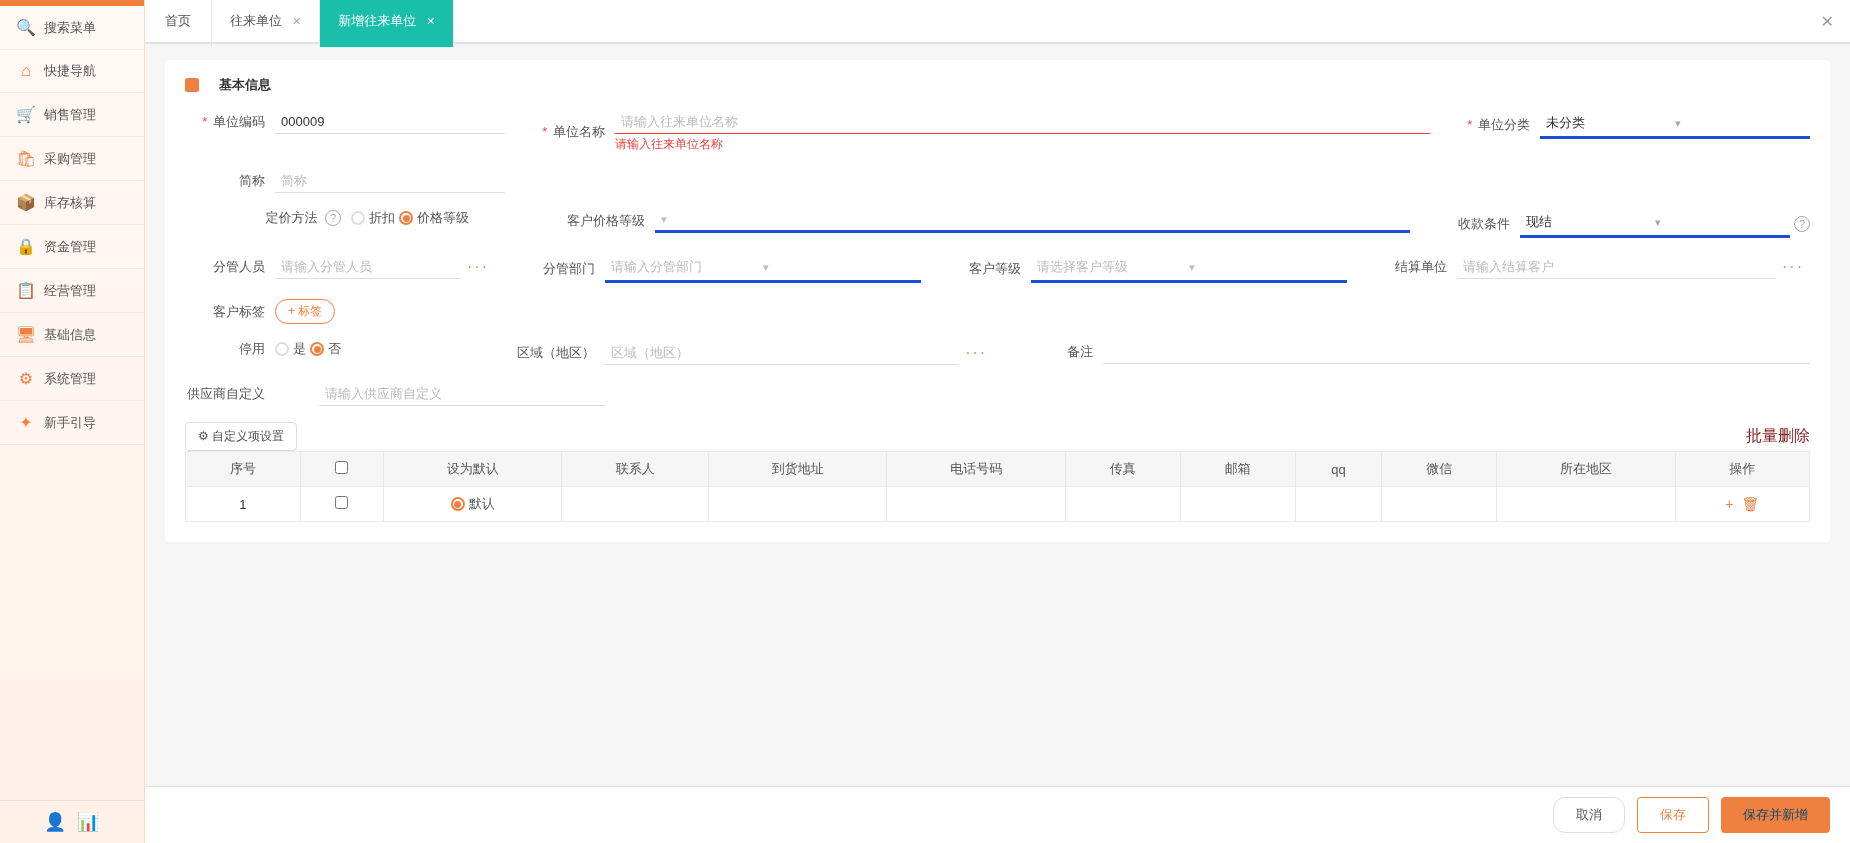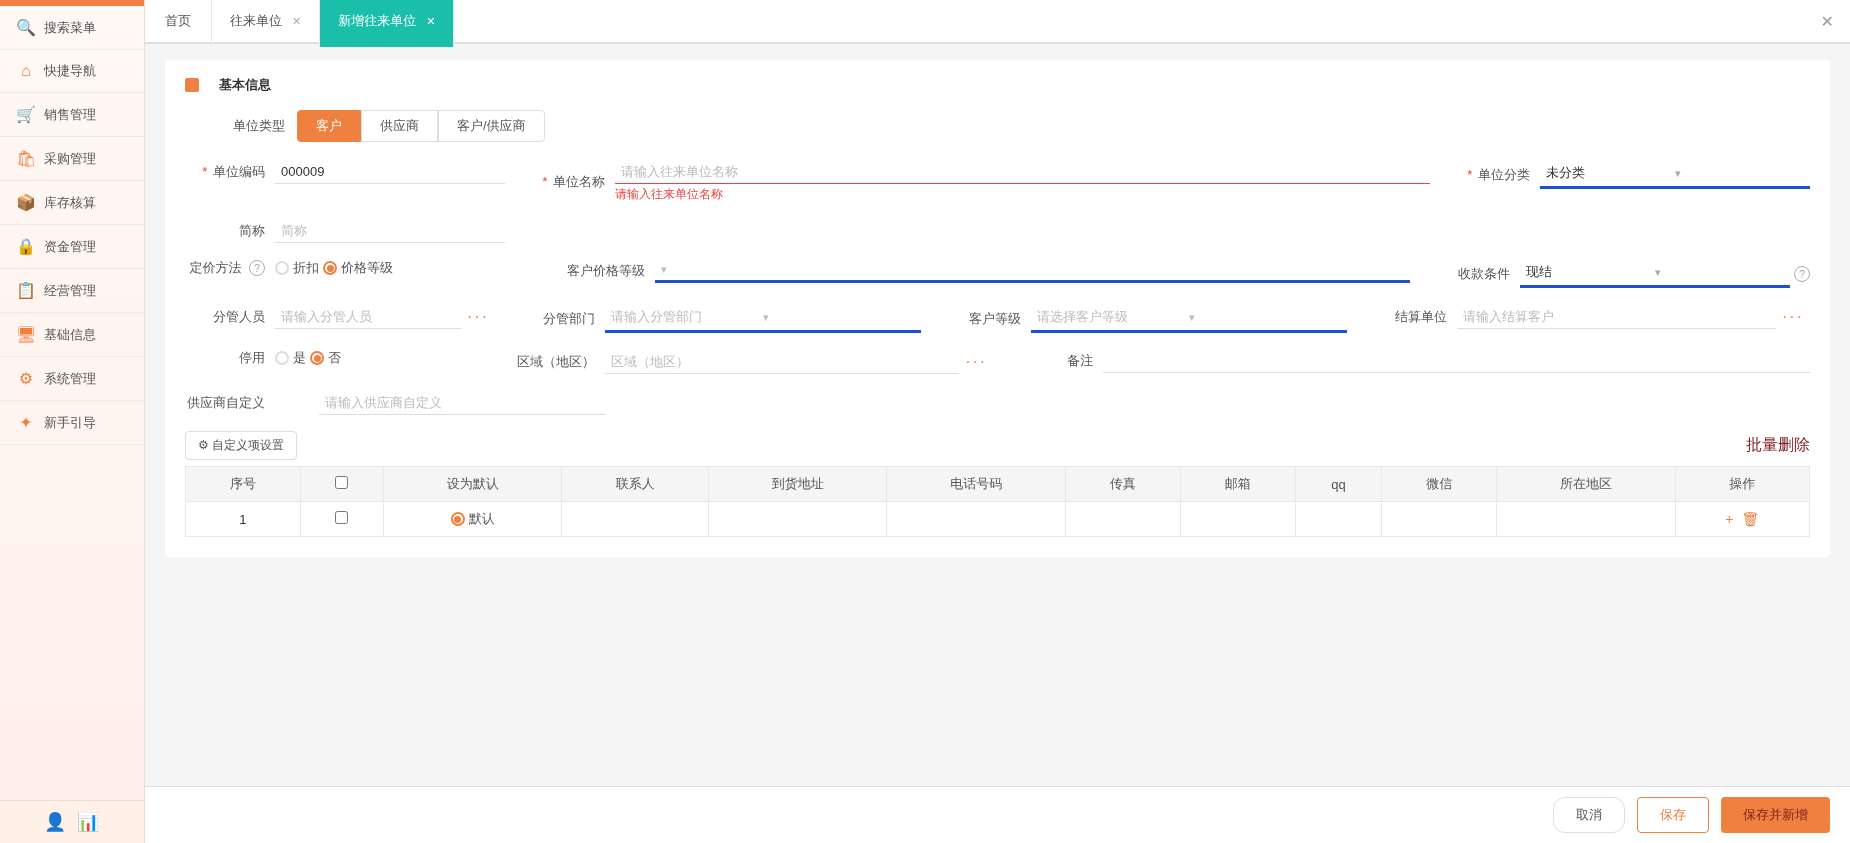--- a/index.html
+++ b/index.html
@@ -250,21 +250,21 @@
       font-size: 11px;
       cursor: pointer;
       margin-left: 4px;
     }
 
     
     .table-toolbar {
       display: flex;
       align-items: center;
       justify-content: space-between;
-      margin: 12px 0 6px 0;
+      margin: 12px 0 0 0;
     }
     .custom-settings-btn {
       display: flex;
       align-items: center;
       gap: 6px;
       border: 1px solid #ddd;
       padding: 5px 12px;
       border-radius: 4px;
       cursor: pointer;
       color: #555;
@@ -324,21 +324,21 @@
       border: 1px solid #f08040;
       background: #fff;
       color: #f08040;
       cursor: pointer;
       border-radius: 4px;
       font-size: 13px;
     }
     .btn-save-new {
       padding: 8px 22px;
       background: #f08040;
-      color: #7f1d1d;
+      color: #0c4a6e;
       border: none;
       cursor: pointer;
       border-radius: 4px;
       font-size: 13px;
     }
 
     .tbl-action { display: flex; align-items: center; justify-content: center; gap: 8px; }
     .tbl-action-btn { color: #f08040; cursor: pointer; font-size: 14px; }
 
     .field-separator { width: 20px; flex-shrink: 0; }
@@ -419,26 +419,20 @@
   </div>
 
   <div class="content">
     <div class="form-card">
 
       <div class="section-title">
         <span class="section-title-icon"></span>
         <span>基本信息</span>
       </div>
 
-      <div class="unit-type-row">
-        <span class="unit-type-label">单位类型</span>
-        <button class="unit-type-btn active">客户</button>
-        <button class="unit-type-btn">供应商</button>
-        <button class="unit-type-btn">客户/供应商</button>
-      </div>
 
       <div class="form-row">
         <div class="form-field" style="max-width:320px;">
           <span class="form-label">
             <span class="required-star">*</span>
             <span>单位编码</span>
           </span>
           <input type="text" class="form-input" value="000009" style="">
         </div>
         <div class="field-separator"></div>
@@ -468,21 +462,21 @@
       </div>
 
       <div class="form-row">
         <div class="form-field" style="max-width:320px;">
           <span class="form-label">简称</span>
           <input type="text" class="form-input" placeholder="简称" style="">
         </div>
       </div>
 
       <div class="form-row">
-        <div class="form-field" style="max-width:360px;">
+        <div class="form-field" style="max-width:360px;justify-content:center;">
           <span class="form-label">
             <span>定价方法</span>
             <span class="help-icon">?</span>
           </span>
           <div class="radio-group">
             <div class="radio-item">
               <div class="radio-circle"></div>
               <span class="radio-label">折扣</span>
             </div>
             <div class="radio-item">
@@ -534,20 +528,26 @@
           </div>
         </div>
         <div class="field-separator"></div>
         <div class="form-field" style="flex:1.2;">
           <span class="form-label">结算单位</span>
           <input type="text" class="form-input" placeholder="请输入结算客户" style="">
           <span class="form-dots">···</span>
         </div>
       </div>
 
+      <div class="form-row">
+        <div class="form-field">
+          <span class="form-label">客户标签</span>
+          <button class="tag-btn">+ 标签</button>
+        </div>
+      </div>
 
       <div class="form-row">
         <div class="form-field" style="max-width:310px;">
           <span class="form-label">停用</span>
           <div class="radio-group">
             <div class="radio-item">
               <div class="radio-circle"></div>
               <span class="radio-label">是</span>
             </div>
             <div class="radio-item">

